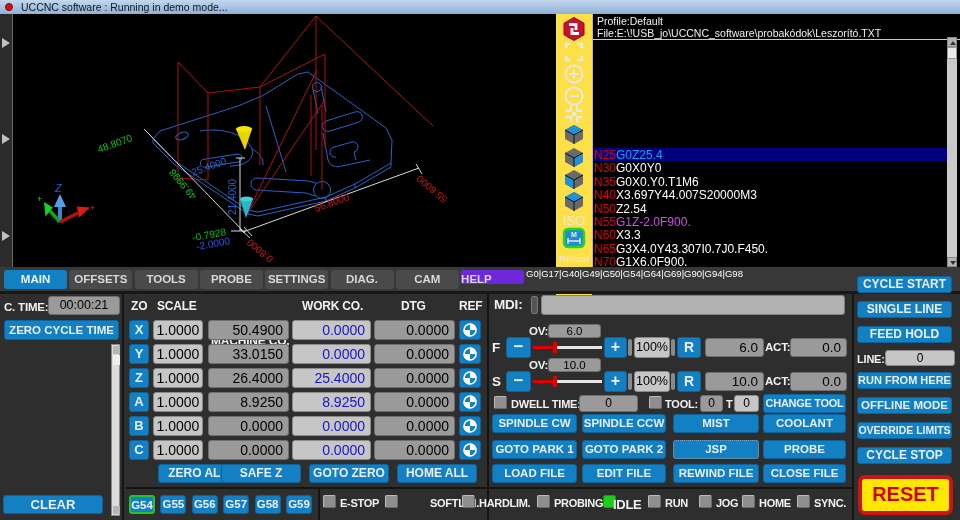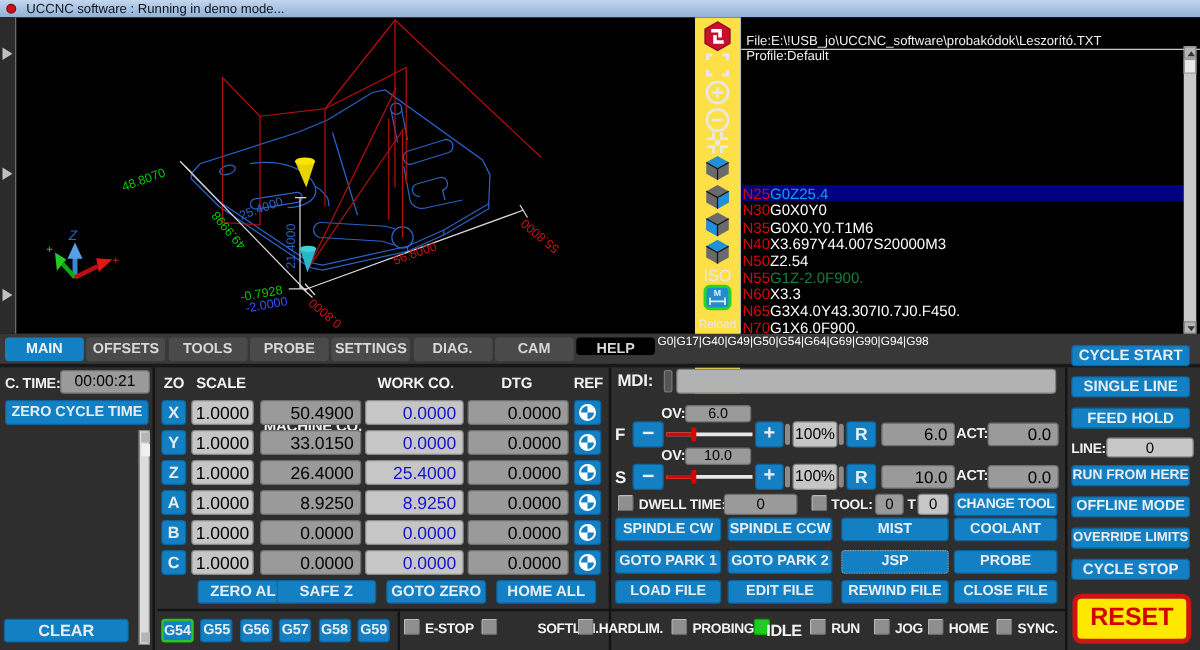--- a/index.html
+++ b/index.html
@@ -168,30 +168,30 @@
         <rect x="-10" y="-9" width="20" height="18" rx="4" fill="#1d8fd0" stroke="#26d426" stroke-width="2.4"></rect>
         <text x="0" y="-1" fill="#eaeaea" font-size="7" text-anchor="middle" font-weight="bold" font-family="Liberation Sans, sans-serif">M</text>
         <path d="M-6,3 L6,3 M-6,0 L-6,6 M6,0 L6,6" stroke="#e8e8e8" stroke-width="1.4"></path>
       </g>
       <text x="18" y="248" fill="#e8e8e8" font-size="9.5" text-anchor="middle" font-family="Liberation Sans, sans-serif">Reload</text>
     </svg>
   </div>
   <div class="abs" style="left:592px;top:14px;width:1px;height:253px;background:#b8b8b8;"></div>
 
   <div class="abs" id="gpanel" style="left:593px;top:14px;width:367px;height:253px;background:#000;">
-    <div class="abs" style="left:4px;top:1px;font-size:10.5px;color:#f0f0f0;margin-top:24px;">Profile:Default</div>
+    <div class="abs" style="left:4px;top:1px;font-size:10.5px;color:#f0f0f0;">Profile:Default</div>
     <div class="abs" style="left:4px;top:13px;font-size:10.5px;color:#f0f0f0;">File:E:\!USB_jo\UCCNC_software\probakódok\Leszorító.TXT</div>
     <div class="abs" style="left:0;top:25px;width:367px;height:1px;background:#c8c8c8;"></div>
     <div class="abs" id="glist" style="left:0;top:26px;width:354px;height:227px;overflow:hidden;font-size:12px;">
         <div style="position:absolute;left:0;top:108px;width:354px;height:13.4px;background:#000080;white-space:nowrap;"><span style="color:#e00000;margin-left:1px;">N25</span><span style="color:#0ea5e9;">G0Z25.4</span></div>
         <div style="position:absolute;left:0;top:121.4px;width:354px;height:13.4px;white-space:nowrap;"><span style="color:#e00000;margin-left:1px;">N30</span><span style="color:#fff;">G0X0Y0</span></div>
         <div style="position:absolute;left:0;top:134.8px;width:354px;height:13.4px;white-space:nowrap;"><span style="color:#e00000;margin-left:1px;">N35</span><span style="color:#fff;">G0X0.Y0.T1M6</span></div>
         <div style="position:absolute;left:0;top:148.20000000000002px;width:354px;height:13.4px;white-space:nowrap;"><span style="color:#e00000;margin-left:1px;">N40</span><span style="color:#fff;">X3.697Y44.007S20000M3</span></div>
         <div style="position:absolute;left:0;top:161.60000000000002px;width:354px;height:13.4px;white-space:nowrap;"><span style="color:#e00000;margin-left:1px;">N50</span><span style="color:#fff;">Z2.54</span></div>
-        <div style="position:absolute;left:0;top:175.00000000000003px;width:354px;height:13.4px;white-space:nowrap;"><span style="color:#e00000;margin-left:1px;">N55</span><span style="color:#15803d;">G1Z-2.0F900.</span></div>
+        <div style="position:absolute;left:0;top:175.00000000000003px;width:354px;height:13.4px;white-space:nowrap;"><span style="color:#e00000;margin-left:1px;">N55</span><span style="color:#d946ef;">G1Z-2.0F900.</span></div>
         <div style="position:absolute;left:0;top:188.40000000000003px;width:354px;height:13.4px;white-space:nowrap;"><span style="color:#e00000;margin-left:1px;">N60</span><span style="color:#fff;">X3.3</span></div>
         <div style="position:absolute;left:0;top:201.80000000000004px;width:354px;height:13.4px;white-space:nowrap;"><span style="color:#e00000;margin-left:1px;">N65</span><span style="color:#fff;">G3X4.0Y43.307I0.7J0.F450.</span></div>
         <div style="position:absolute;left:0;top:215.20000000000005px;width:354px;height:13.4px;white-space:nowrap;"><span style="color:#e00000;margin-left:1px;">N70</span><span style="color:#fff;">G1X6.0F900.</span></div>
       </div>
 
     <div class="abs" style="left:354px;top:23px;width:10px;height:230px;background:#c9c9c9;">
       <div class="abs" style="left:0;top:0;width:10px;height:10px;background:#b5b5b5;border:1px solid #888;">
         <div class="abs" style="left:2px;top:3px;width:0;height:0;border-bottom:4px solid #333;border-left:3px solid transparent;border-right:3px solid transparent;"></div>
       </div>
       <div class="abs" style="left:0;top:10px;width:10px;height:12px;background:#e9e9e9;border:1px solid #999;"></div>
@@ -202,21 +202,21 @@
   </div>
 
   <div class="abs" id="tabbar" style="left:0;top:267px;width:960px;height:27px;background:#383838;border-bottom:3px solid #181818;">
       <div style="position:absolute;left:4px;top:3px;width:63px;height:19px;border-radius:3px;background:#1480c4;color:#eef4f8;font-weight:bold;font-size:11.5px;text-align:center;line-height:19px;">MAIN</div>
       <div style="position:absolute;left:69.3px;top:3px;width:63px;height:19px;border-radius:3px;background:#4a4a4a;color:#d8d8d8;font-weight:bold;font-size:11.5px;text-align:center;line-height:19px;">OFFSETS</div>
       <div style="position:absolute;left:134.6px;top:3px;width:63px;height:19px;border-radius:3px;background:#4a4a4a;color:#d8d8d8;font-weight:bold;font-size:11.5px;text-align:center;line-height:19px;">TOOLS</div>
       <div style="position:absolute;left:199.89999999999998px;top:3px;width:63px;height:19px;border-radius:3px;background:#4a4a4a;color:#d8d8d8;font-weight:bold;font-size:11.5px;text-align:center;line-height:19px;">PROBE</div>
       <div style="position:absolute;left:265.2px;top:3px;width:63px;height:19px;border-radius:3px;background:#4a4a4a;color:#d8d8d8;font-weight:bold;font-size:11.5px;text-align:center;line-height:19px;">SETTINGS</div>
       <div style="position:absolute;left:330.5px;top:3px;width:63px;height:19px;border-radius:3px;background:#4a4a4a;color:#d8d8d8;font-weight:bold;font-size:11.5px;text-align:center;line-height:19px;">DIAG.</div>
       <div style="position:absolute;left:395.8px;top:3px;width:63px;height:19px;border-radius:3px;background:#4a4a4a;color:#d8d8d8;font-weight:bold;font-size:11.5px;text-align:center;line-height:19px;">CAM</div>
-      <div style="position:absolute;left:461.1px;top:3px;width:63px;height:14px;border-radius:3px;background:#000000;color:#d8d8d8;font-weight:bold;font-size:11.5px;text-align:center;line-height:19px;">HELP</div>
+      <div style="position:absolute;left:461.1px;top:3px;width:63px;height:14px;border-radius:3px;background:#6d28d9;color:#d8d8d8;font-weight:bold;font-size:11.5px;text-align:left;line-height:19px;">HELP</div>
     </div>
   <div class="abs" style="left:526px;top:268px;font-size:9.5px;color:#fff;">G0|G17|G40|G49|G50|G54|G64|G69|G90|G94|G98</div>
 
   <div class="abs" style="left:122px;top:294px;width:2px;height:226px;background:#141414;"></div>
   <div class="abs" style="left:487px;top:294px;width:2px;height:226px;background:#141414;"></div>
   <div class="abs" style="left:852px;top:294px;width:2px;height:226px;background:#141414;"></div>
   <div class="abs" style="left:126px;top:487px;width:726px;height:2px;background:#141414;"></div>
   <div class="abs" style="left:318px;top:489px;width:2px;height:31px;background:#141414;"></div>
 
   <div class="lbl" style="left:4px;top:301px;font-size:11.5px;">C. TIME:</div>

